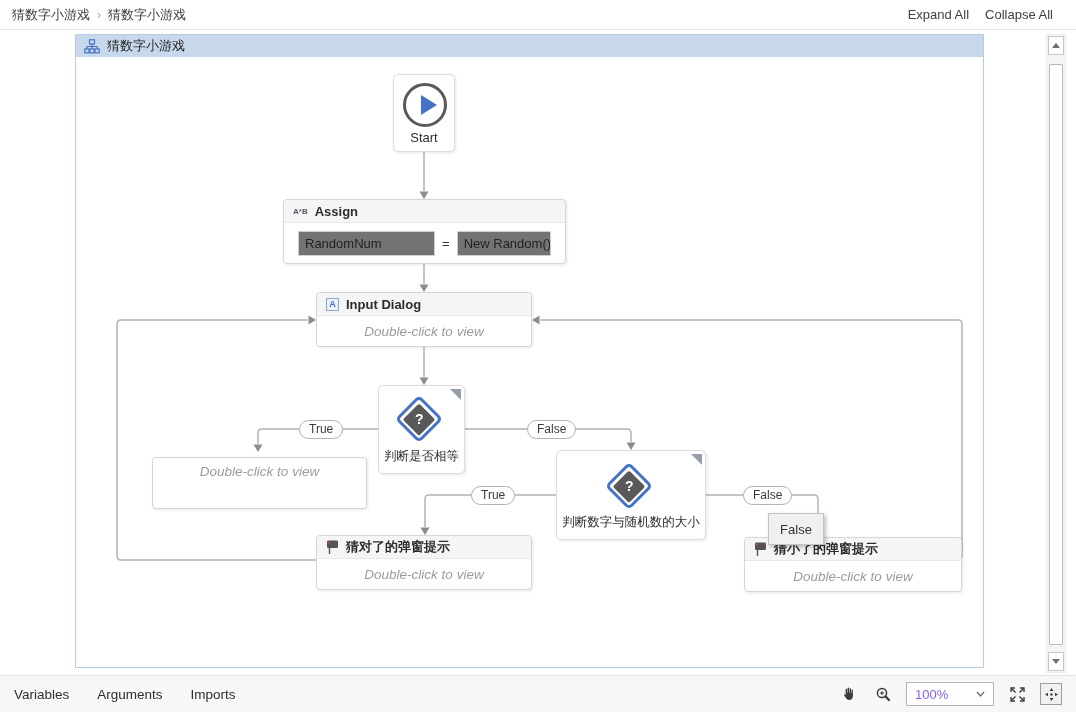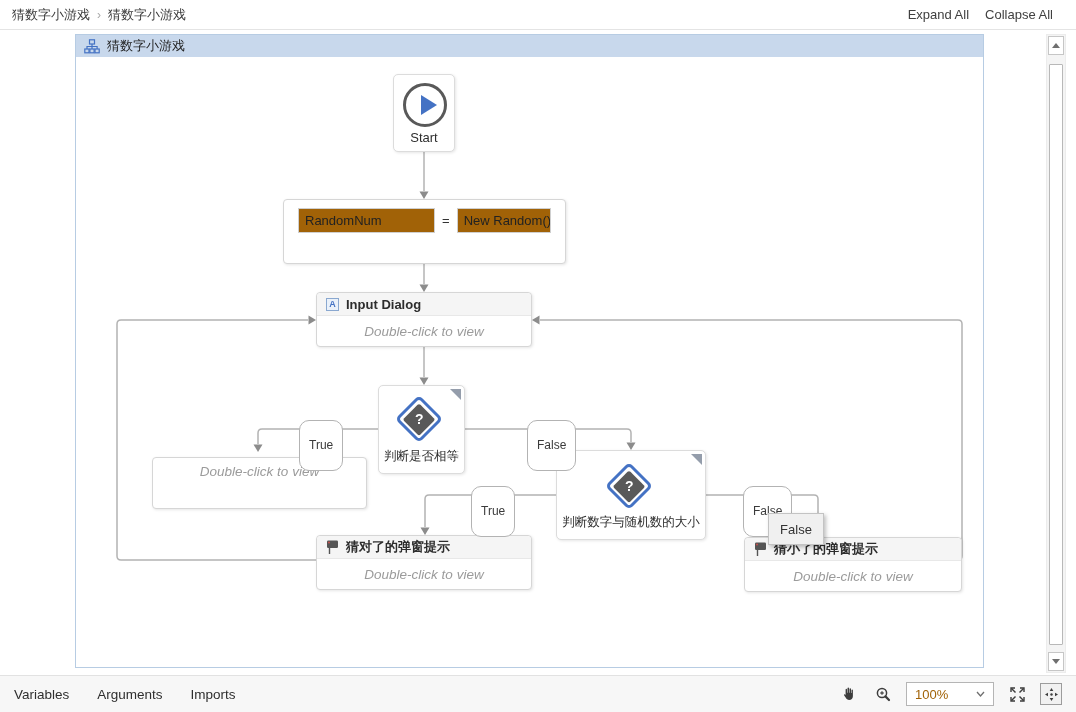--- a/index.html
+++ b/index.html
@@ -43,21 +43,21 @@
     box-shadow:1px 1px 3px rgba(0,0,0,.10); z-index:2; text-align:center; }
   .start-circle { position:absolute; left:9px; top:8px; width:44px; height:44px;
     border:3px solid #595959; border-radius:50%; background:#fff; }
   .start-tri { position:absolute; left:15px; top:9px; width:0; height:0;
     border-left:16px solid #4472c4; border-top:10px solid transparent; border-bottom:10px solid transparent; }
   .start-label { position:absolute; bottom:6px; width:100%; font-size:13px; color:#2d2d2d; }
 
   
   .assign-node { left:207px; top:142px; width:283px; height:65px; }
   .assign-body { display:flex; align-items:center; padding:0 14px; height:40px; font-style:normal; }
-  .abox { border:1px solid #cfcfcf; height:25px; line-height:23px; background:#a16207;
+  .abox { border:1px solid #cfcfcf; height:25px; line-height:23px; background:#737373;
     font-size:13px; color:#222; padding:0 6px; white-space:nowrap; overflow:hidden; }
   .abox.to { width:138px; }
   .abox.val { width:95px; }
   .aeq { margin:0 7px; font-size:13px; color:#333; }
   .ab-icon { font-size:8px; font-weight:bold; color:#4a5a6a; letter-spacing:0; }
   .ab-icon .op { color:#c0504d; }
 
   
   .input-node { left:240px; top:235px; width:216px; height:55px; }
   .msg-correct { left:76px;  top:400px; width:215px; height:52px; }
@@ -84,21 +84,21 @@
   .dec1 .diamond { left:23px; top:16px; }
   .dec2 .diamond { left:55px; top:18px; }
   .diamond-inner { width:23px; height:23px; background:#595959; border-radius:2px;
     display:flex; align-items:center; justify-content:center; }
   .diamond-q { transform:rotate(-45deg); color:#fff; font-weight:bold; font-size:14px; }
   .dec-label { position:absolute; bottom:8px; width:100%; text-align:center;
     font-size:12.5px; color:#2d2d2d; white-space:nowrap; }
 
   
   .branch-pill { position:absolute; z-index:3; background:#fff; border:1px solid #b3b3b3;
-    border-radius:10px; font-size:12px; color:#3b3b3b; padding:17px 9px; line-height:15px; }
+    border-radius:10px; font-size:12px; color:#3b3b3b; padding:1px 9px; line-height:15px; }
 
   
   .fc-tooltip { position:absolute; left:692px; top:456px; width:56px; height:32px; z-index:6;
     background:#f0f0f0; border:1px solid #c3c3c3; box-shadow:2px 2px 4px rgba(0,0,0,.25);
     display:flex; align-items:center; justify-content:center; font-size:13px; color:#333; }
 
   
   .msg-icon { width:13px; height:16px; flex:0 0 auto; }
 
   
@@ -113,21 +113,21 @@
 
   
   .bottom-bar { position:absolute; left:0; top:675px; width:1076px; height:37px;
     background:#f7f7f7; border-top:1px solid #e2e2e2; display:flex; align-items:center;
     padding:0 14px; }
   .bb-tabs { display:flex; gap:28px; font-size:13.5px; color:#2e2e2e; }
   .bb-tab { cursor:default; }
   .bb-right { margin-left:auto; display:flex; align-items:center; gap:12px; }
   .icon-btn { width:22px; height:22px; display:flex; align-items:center; justify-content:center; }
   .zoom-select { width:88px; height:24px; background:#fff; border:1px solid #b5b5b5;
-    display:flex; align-items:center; padding:0 8px; font-size:13px; color:#a16207; }
+    display:flex; align-items:center; padding:0 8px; font-size:13px; color:#8b5cf6; }
   .zoom-select .chev { margin-left:auto; }
   .fit-box { width:22px; height:22px; background:#f1f1f1; border:1px solid #9c9c9c;
     display:flex; align-items:center; justify-content:center; }
 </style>
 </head>
 <body>
 
 <div id="app">
 
   <div class="breadcrumb-bar">
@@ -182,20 +182,24 @@
         </svg>
 
         <div class="start-node">
           <div class="start-circle">
             <div class="start-tri"></div>
           </div>
           <div class="start-label">Start</div>
         </div>
 
         <div class="activity assign-node">
+          <div class="act-header">
+            <span class="ab-icon"><span>A</span><span class="op">*</span><span>B</span></span>
+            <span>Assign</span>
+          </div>
           <div class="act-body assign-body">
             <div class="abox to">RandomNum</div>
             <span class="aeq">=</span>
             <div class="abox val">New Random().ne</div>
           </div>
         </div>
 
         <div class="activity input-node">
           <div class="act-header">
             <span class="dlg-icon">

